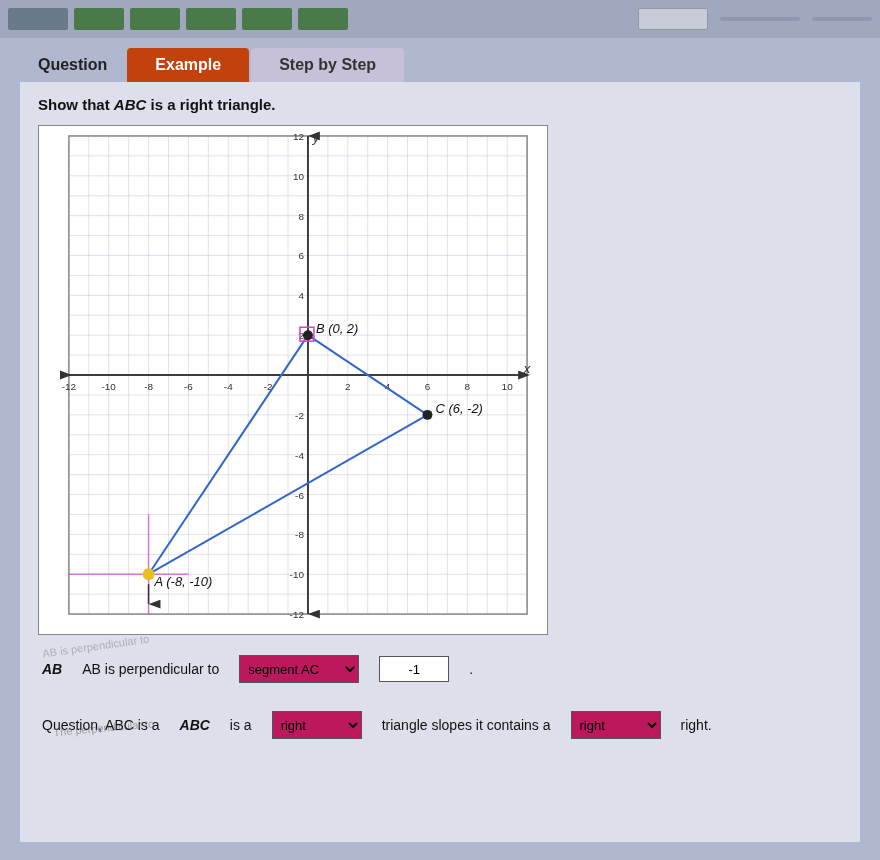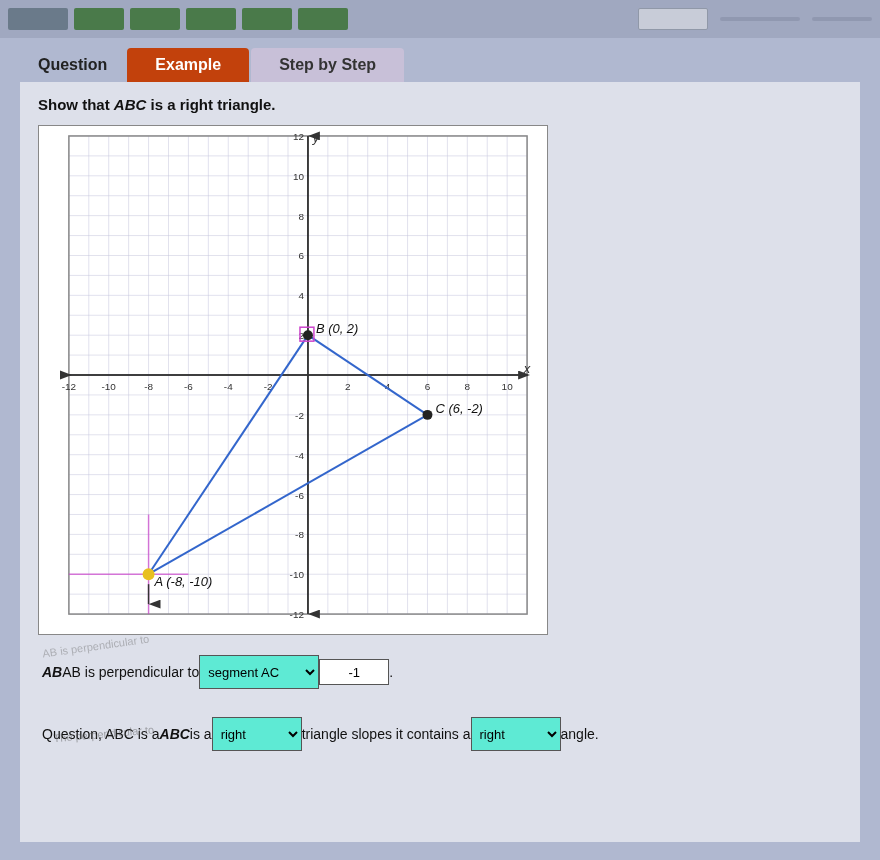--- a/index.html
+++ b/index.html
@@ -90,31 +90,31 @@
     .answer-section {
       padding: 6px 4px;
       font-size: 14px;
       color: #111;
       line-height: 2.0;
     }
     .answer-line {
       display: flex;
       align-items: center;
       flex-wrap: wrap;
-      gap: 0;
+      gap: 20px;
       margin-bottom: 6px;
     }
     .inline-select {
       border: 1px solid #555;
-      background: #5eead4;
+      background: #be185d;
       padding: 2px 4px;
       font-size: 13px;
       cursor: pointer;
       min-width: 120px;
-      height: 34px;
+      height: 28px;
     }
     .inline-input {
       border: 1px solid #555;
       background: white;
       padding: 2px 6px;
       font-size: 13px;
       width: 70px;
       height: 26px;
       text-align: center;
     }
@@ -320,18 +320,18 @@
         <option>right</option>
         <option>acute</option>
         <option>obtuse</option>
       </select>
       <span>triangle slopes it contains a</span>
       <select class="inline-select" style="min-width:90px;">
         <option>right</option>
         <option>acute</option>
         <option>obtuse</option>
       </select>
-      <span>angle.</span>
+      <span>right.</span>
     </div>
 
   </div>
 
 </div>
 
 </body></html>

